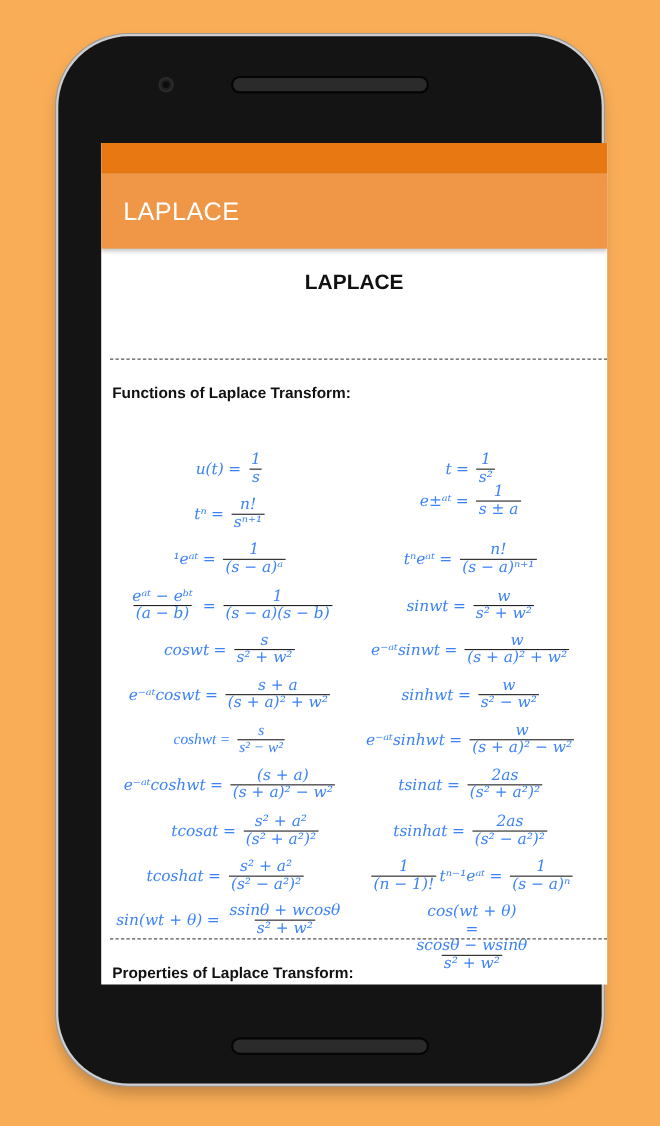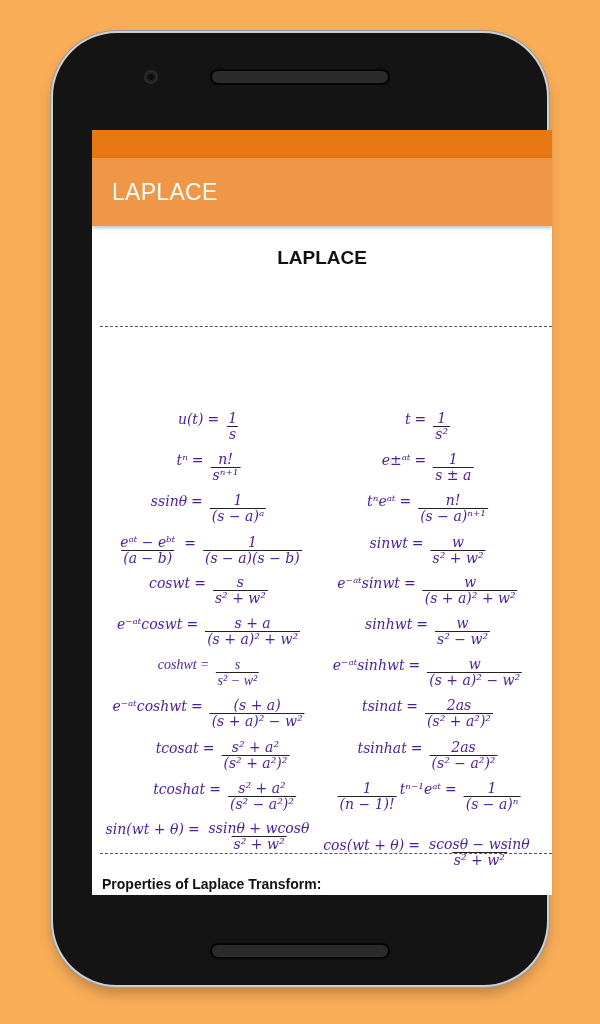--- a/index.html
+++ b/index.html
@@ -12,21 +12,21 @@
   .speaker{position:absolute;left:159px;width:176px;height:12px;border-radius:7px;background:#2b2b2b;box-shadow:0 0 0 2px #050505;}
   .screen{position:absolute;left:70px;top:130px;width:460px;height:765px;background:#fff;overflow:hidden;margin-left:22px;}
   .statusbar{height:28px;background:#e87812;}
   .appbar{height:68px;background:#ef9747;display:flex;align-items:center;padding-left:20px;box-shadow:0 2px 4px rgba(0,0,0,0.25);position:relative;z-index:2;}
   .appbar-title{color:#fff;font-size:23px;letter-spacing:0.3px;}
   .content{position:relative;}
   .page-title{text-align:center;font-weight:bold;font-size:19px;margin-top:21px;color:#111;}
   .rule{position:absolute;left:8px;right:0;height:0;border-top:1px dashed #555;}
   .section-title{position:absolute;left:10px;font-weight:bold;font-size:14px;color:#111;}
   .grid{position:absolute;left:0;width:460px;}
-  .f{position:absolute;font-family:"DejaVu Serif",serif;font-style:italic;font-size:14px;color:#4c1d95;white-space:nowrap;display:flex;transform:translateX(-50%);}
+  .f{position:absolute;font-family:"DejaVu Serif",serif;font-style:italic;font-size:14px;color:#3b82f6;white-space:nowrap;display:flex;align-items:center;transform:translateX(-50%);}
   .frac{display:inline-flex;flex-direction:column;align-items:center;margin:0 3px;}
   .num{padding:0 2px;line-height:15px;}
   .den{padding:0 2px;line-height:15px;border-top:1px solid #222;}
   .eq{margin:0 4px;font-style:normal;}
 </style>
 </head>
 <body>
 
 <div class="phone">
   <div class="camera"></div>
@@ -37,40 +37,41 @@
 <div class="side-btn" style="left:547px;top:443px;height:120px"></div>
 
 <div class="screen">
   <div class="statusbar"></div>
   <div class="appbar">
     <span class="appbar-title">LAPLACE</span>
   </div>
   <div class="content">
     <div class="page-title">LAPLACE</div>
     <div class="rule" style="top:79px"></div>
+    <div class="section-title" style="top:102px">Functions of Laplace Transform:</div>
 
     <div class="grid" id="grid">
         <div class="f" style="left: 118px; top: 142px;">
           <span>u(t)</span>
           <span class="eq">=</span>
           <span class="frac">
             <span class="num">1</span>
             <span class="den">s</span>
           </span>
         </div>
         <div class="f" style="left: 118px; top: 183px;">
           <span>tⁿ</span>
           <span class="eq">=</span>
           <span class="frac">
             <span class="num">n!</span>
             <span class="den">sⁿ⁺¹</span>
           </span>
         </div>
         <div class="f" style="left: 118px; top: 224px;">
-          <span>ssinθ</span>
+          <span>¹eᵃᵗ</span>
           <span class="eq">=</span>
           <span class="frac">
             <span class="num">1</span>
             <span class="den">(s − a)ᵃ</span>
           </span>
         </div>
         <div class="f" style="left: 118px; top: 266px;">
           <span class="frac">
             <span class="num">eᵃᵗ − eᵇᵗ</span>
             <span class="den">(a − b)</span>
@@ -114,21 +115,21 @@
           </span>
         </div>
         <div class="f" style="left: 132px; top: 471px;">
           <span>tcosat</span>
           <span class="eq">=</span>
           <span class="frac">
             <span class="num">s² + a²</span>
             <span class="den">(s² + a²)²</span>
           </span>
         </div>
-        <div class="f" style="left: 134px; top: 512px;">
+        <div class="f" style="left: 114px; top: 512px;">
           <span>tcoshat</span>
           <span class="eq">=</span>
           <span class="frac">
             <span class="num">s² + a²</span>
             <span class="den">(s² − a²)²</span>
           </span>
         </div>
         <div class="f" style="left: 118px; top: 552px;">
           <span>sin(wt + θ)</span>
           <span class="eq">=</span>
@@ -138,21 +139,21 @@
           </span>
         </div>
         <div class="f" style="left: 337px; top: 142px;">
           <span>t</span>
           <span class="eq">=</span>
           <span class="frac">
             <span class="num">1</span>
             <span class="den">s²</span>
           </span>
         </div>
-        <div class="f" style="left: 337px; top: 183px;">
+        <div class="f" style="left: 337px; top: 171px;">
           <span>e±ᵃᵗ</span>
           <span class="eq">=</span>
           <span class="frac">
             <span class="num">1</span>
             <span class="den">s ± a</span>
           </span>
         </div>
         <div class="f" style="left: 337px; top: 224px;">
           <span>tⁿeᵃᵗ</span>
           <span class="eq">=</span>
@@ -214,21 +215,21 @@
             <span class="num">1</span>
             <span class="den">(n − 1)!</span>
           </span>
           <span>tⁿ⁻¹eᵃᵗ</span>
           <span class="eq">=</span>
           <span class="frac">
             <span class="num">1</span>
             <span class="den">(s − a)ⁿ</span>
           </span>
         </div>
-        <div class="f" style="left: 337px; top: 568px;">
+        <div class="f" style="left: 337px; top: 552px; flex-direction: column;">
           <span>cos(wt + θ)</span>
           <span class="eq">=</span>
           <span class="frac">
             <span class="num">scosθ − wsinθ</span>
             <span class="den">s² + w²</span>
           </span>
         </div>
       </div>
 
     <div class="rule" style="top:606px"></div>

